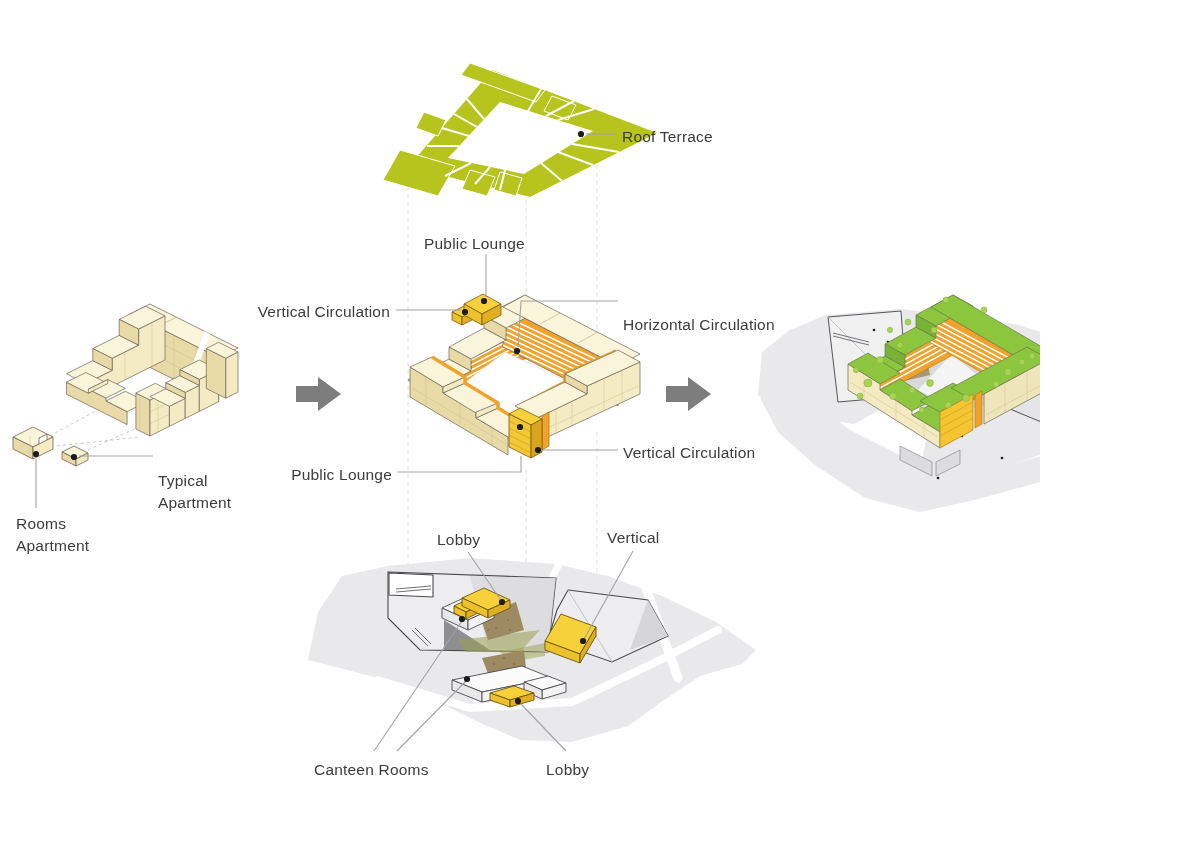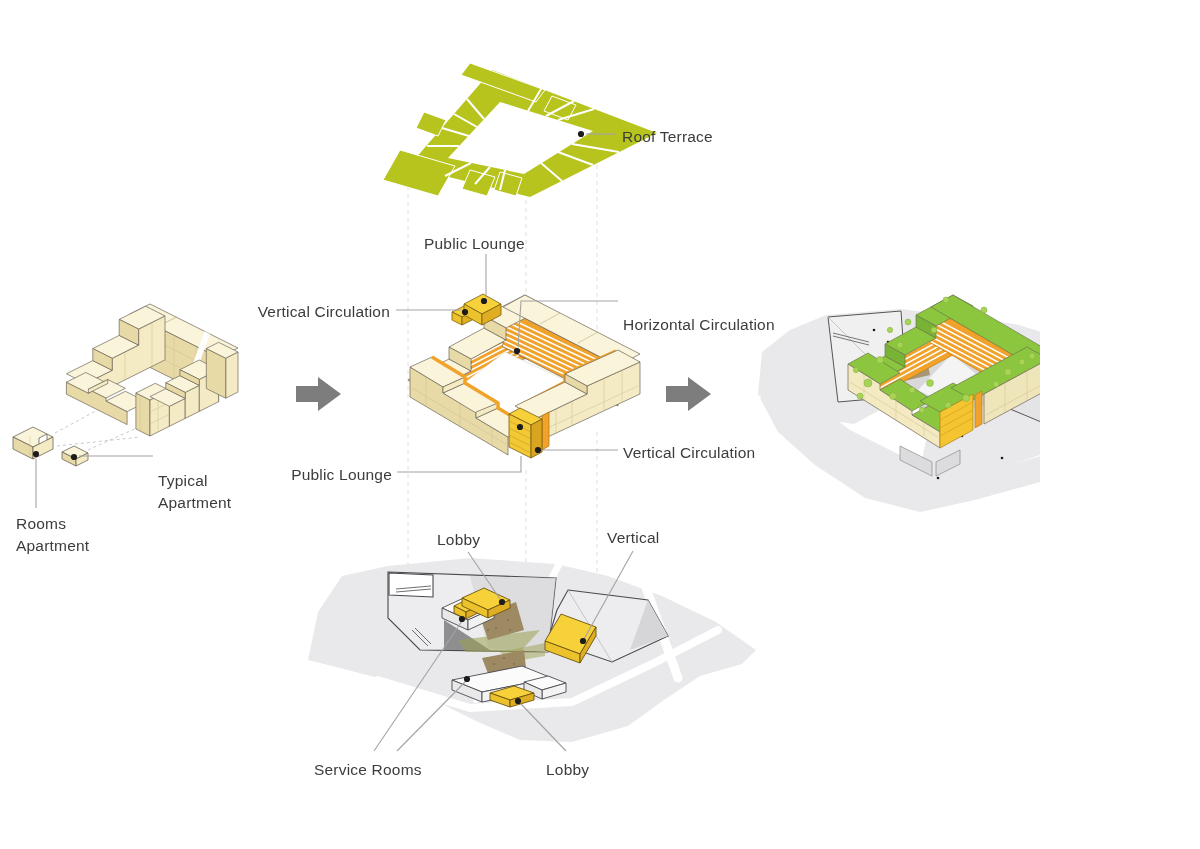--- a/index.html
+++ b/index.html
@@ -462,15 +462,15 @@
 <div class="lbl" style="left:622px;top:126px;">Roof Terrace</div>
 <div class="lbl" style="left:424px;top:233px;">Public Lounge</div>
 <div class="lbl right" style="left:240px;top:301px;width:150px;">Vertical Circulation</div>
 <div class="lbl" style="left:623px;top:293px;margin-top:21px;">Horizontal Circulation</div>
 <div class="lbl" style="left:623px;top:442px;">Vertical Circulation</div>
 <div class="lbl right" style="left:242px;top:464px;width:150px;">Public Lounge</div>
 <div class="lbl wrap" style="left:158px;top:447px;width:92px;margin-top:23px;">Typical Apartment</div>
 <div class="lbl wrap" style="left:16px;top:513px;width:92px;">Rooms Apartment</div>
 <div class="lbl" style="left:437px;top:529px;">Lobby</div>
 <div class="lbl" style="left:607px;top:527px;">Vertical</div>
-<div class="lbl" style="left:314px;top:759px;">Service Rooms</div>
+<div class="lbl" style="left:314px;top:759px;">Canteen Rooms</div>
 <div class="lbl" style="left:546px;top:759px;">Lobby</div>
 </div>
 
 </body></html>

